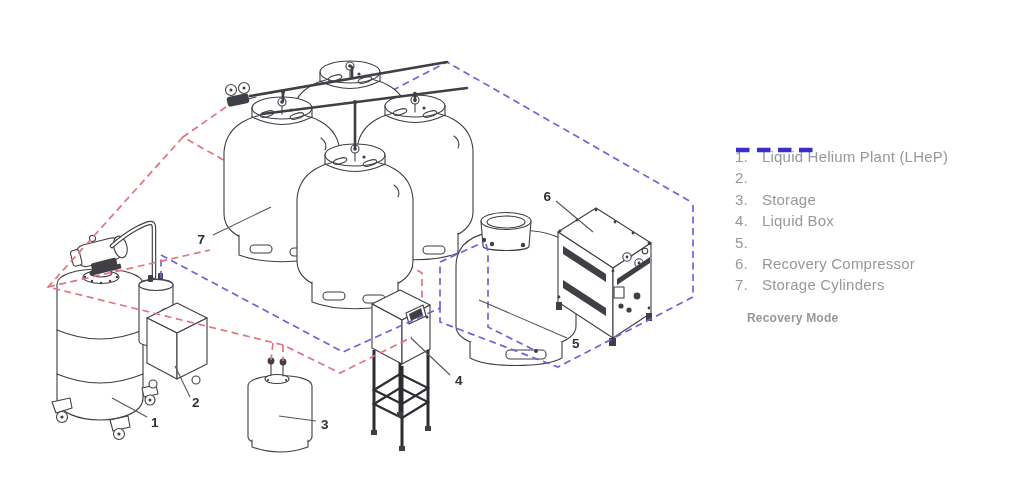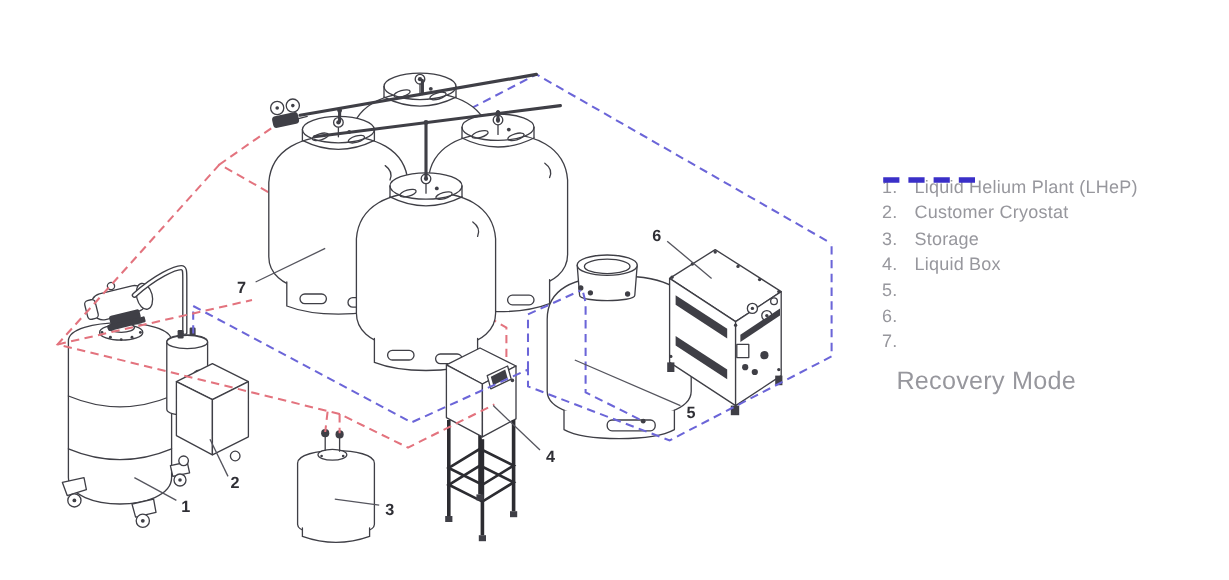--- a/index.html
+++ b/index.html
@@ -16,21 +16,21 @@
   .leader{stroke:#55555e;stroke-width:1.1;fill:none;}
   .callout{font-size:13.5px;font-weight:600;fill:var(--callout-text,#2f2f35);}
   .leg{stroke:#2c2c31;stroke-width:3;fill:none;}
   .brace{stroke:#2c2c31;stroke-width:2.2;fill:none;}
   .legend{position:absolute;left:735px;top:146px;width:286px;color:var(--legend-text,#97979d);}
   .legend-item{display:flex;font-size:15px;line-height:21.4px;font-weight:500;letter-spacing:.2px;}
   .legend-item .num{width:27px;flex:none;}
   .modes{margin-top:12px;}
   .mode-row{display:flex;align-items:center;height:19.5px;}
   .mode-row .swatch{flex:none;width:84px;height:8px;}
-  .mode-row .mode-label{margin-left:12px;font-size:21px;font-weight:400;letter-spacing:.2px;}
+  .mode-row .mode-label{margin-left:12px;font-size:12px;font-weight:700;letter-spacing:.2px;}
 </style>
 </head>
 <body>
 
 <div class="stage">
 
 <svg width="1024" height="483" viewBox="0 0 1024 483">
   <defs>
     <g id="tankSym">
       <path class="lineart whitefill" d="M -58 44 C -56 16 -30 5 0 5 C 30 5 56 16 58 44 L 58 106 C 58 121 45 129 33 132 L -33 132 C -45 129 -58 121 -58 106 Z"></path>
@@ -241,38 +241,39 @@
   </g>
 </svg>
 
 <div class="legend">
   <div class="legend-item">
     <span class="num">1.</span>
     <span>Liquid Helium Plant (LHeP)</span>
   </div>
   <div class="legend-item">
     <span class="num">2.</span>
-    <span>Customer Cryostat</span>
   </div>
   <div class="legend-item">
     <span class="num">3.</span>
     <span>Storage</span>
   </div>
   <div class="legend-item">
     <span class="num">4.</span>
     <span>Liquid Box</span>
   </div>
   <div class="legend-item">
     <span class="num">5.</span>
   </div>
   <div class="legend-item">
     <span class="num">6.</span>
+    <span>Recovery Compressor</span>
   </div>
   <div class="legend-item">
     <span class="num">7.</span>
+    <span>Storage Cylinders</span>
   </div>
 
   <div class="modes">
     <div class="mode-row">
       <svg class="swatch" viewBox="0 0 84 8">
         <line x1="1" y1="4" x2="83" y2="4" stroke-width="4.6" stroke-dasharray="13.5 7.5" stroke="#3a2fc8"></line>
       </svg>
       <span class="mode-label">Recovery Mode</span>
     </div>
   </div>

